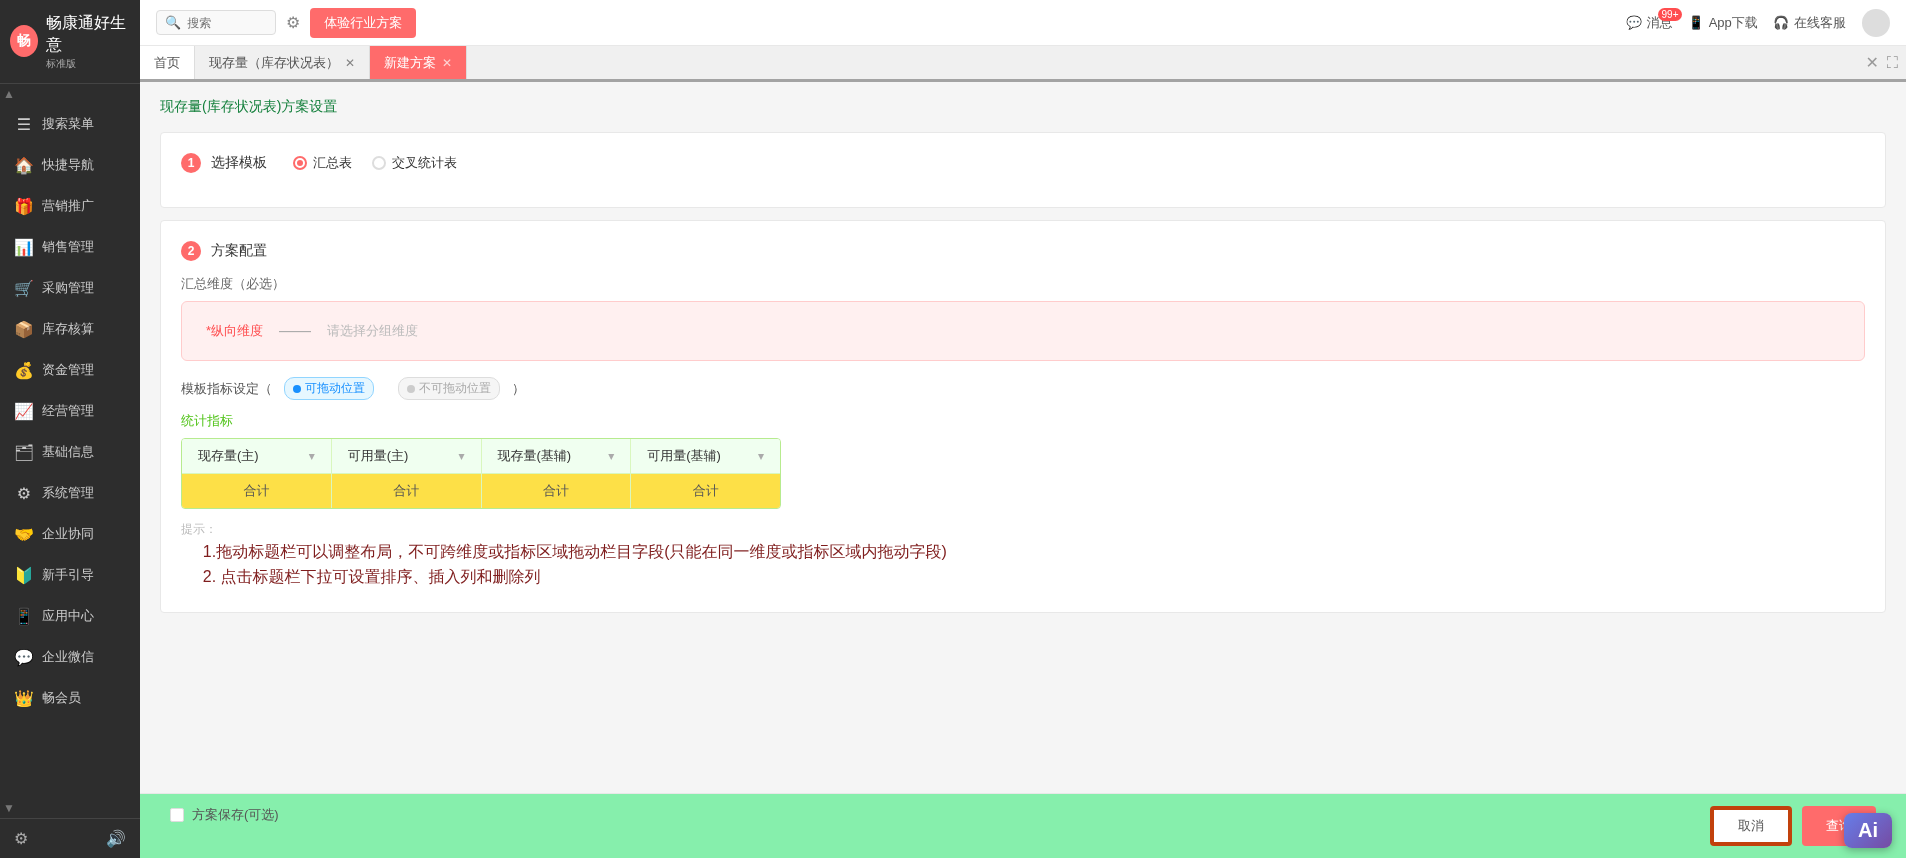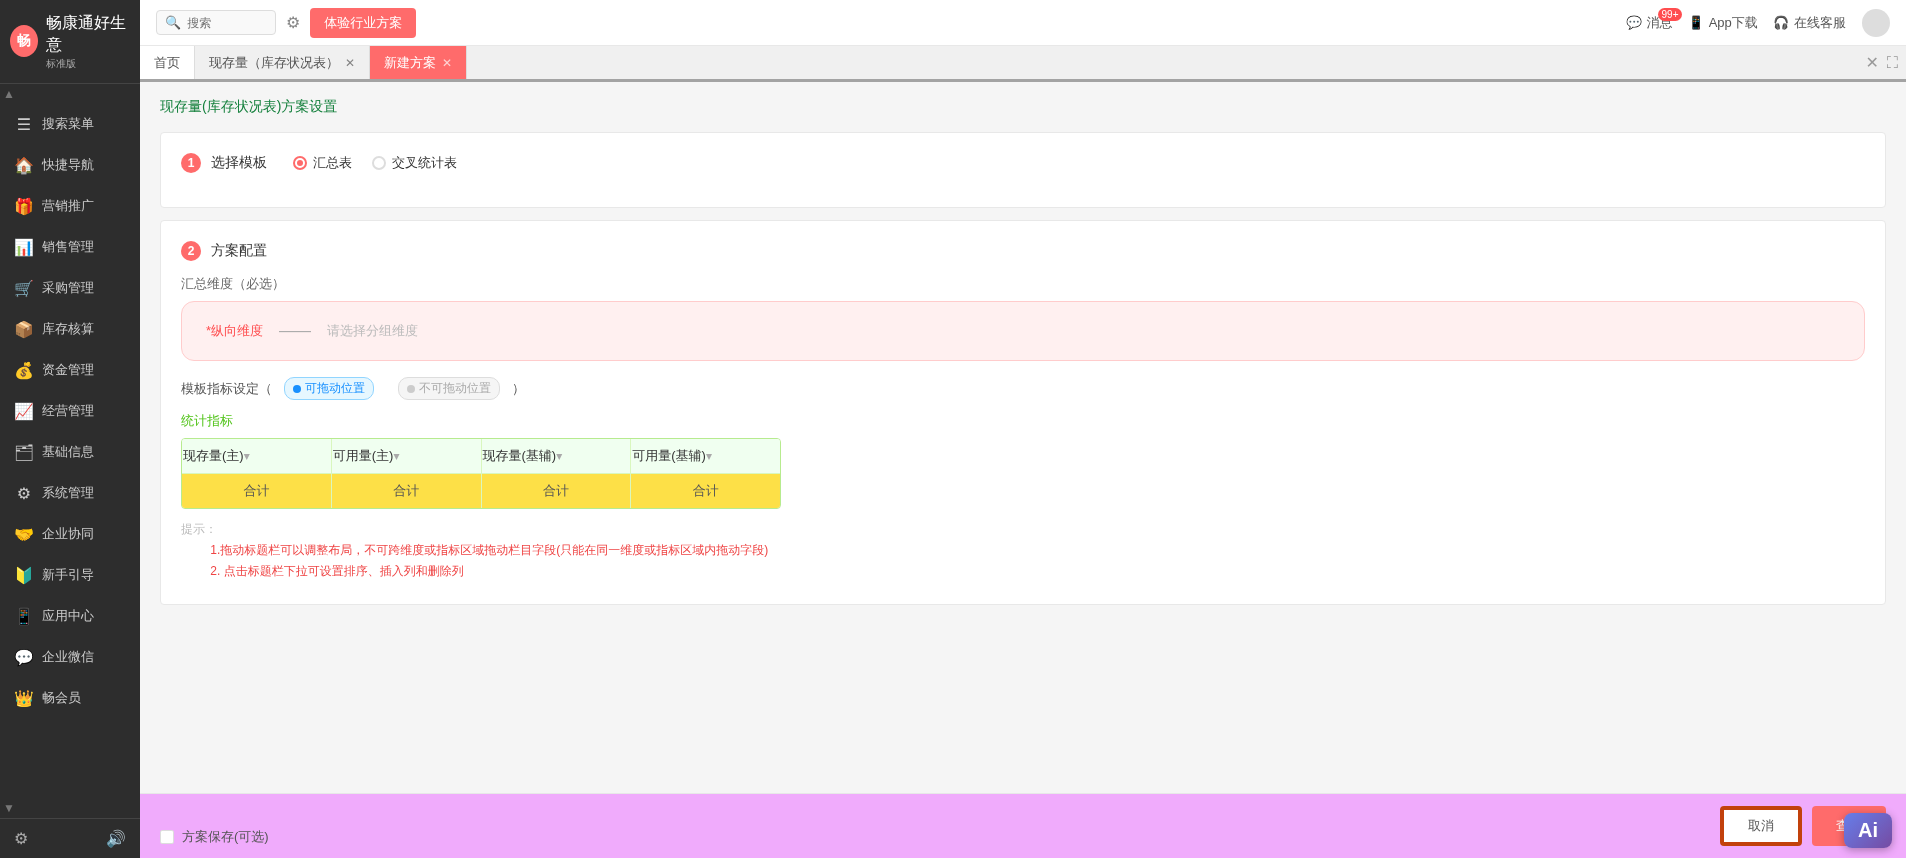--- a/index.html
+++ b/index.html
@@ -150,21 +150,21 @@
       width: 6px; height: 6px;
       background: #ff6b6b; border-radius: 50%;
     }
     .radio-label { font-size: 13px; color: #333; }
 
     .form-label { font-size: 13px; color: #666; margin-bottom: 8px; }
 
     .dimension-box {
       background: #fff0f0;
       border: 1px solid #ffcccc;
-      border-radius: 13px;
+      border-radius: 6px;
       padding: 20px 24px;
       display: flex; align-items: center; gap: 12px;
       margin-bottom: 16px;
     }
     .dimension-required { color: #ff4d4f; font-size: 13px; }
     .dimension-arrow { color: #aaa; font-size: 16px; margin: 0 4px; }
     .dimension-placeholder { color: #bbb; font-size: 13px; }
 
     .template-settings { display: flex; align-items: center; gap: 12px; margin-bottom: 12px; font-size: 13px; color: #555; }
     .drag-tag {
@@ -176,44 +176,44 @@
     .drag-dot { width: 8px; height: 8px; border-radius: 50%; }
     .drag-dot.movable { background: #1890ff; }
     .drag-dot.fixed { background: #ccc; }
 
     .stats-section { margin-bottom: 12px; }
     .stats-header { color: #52c41a; font-size: 13px; margin-bottom: 8px; font-weight: 500; }
     .stats-table { border: 1px solid #b7eb8f; border-radius: 4px; overflow: hidden; width: 600px; }
     .stats-table-header { display: flex; background: #f0fff0; border-bottom: 1px solid #d9f7be; }
     .stats-table-body { display: flex; background: #fde047; }
     .stats-col {
-      flex: 1; padding: 8px 1px; display: flex; align-items: center;
-      border-right: 1px solid #d9f7be;
+      flex: 1; padding: 8px 16px; display: flex; align-items: center;
+      justify-content: space-between; border-right: 1px solid #d9f7be;
       font-size: 13px; color: #333;
     }
     .stats-col:last-child { border-right: none; }
     .stats-col-name { font-size: 13px; color: #333; }
     .stats-col-arrow { color: #aaa; font-size: 12px; cursor: pointer; }
     .stats-body-cell {
       flex: 1; padding: 8px 12px; text-align: center;
       border-right: 1px solid #d9f7be; font-size: 13px; color: #555;
     }
     .stats-body-cell:last-child { border-right: none; }
 
     .tips-section { margin-top: 8px; }
-    .tip-item { display: flex; gap: 16px; font-size: 12px; color: #ef4444; margin-bottom: 4px; }
+    .tip-item { display: flex; gap: 4px; font-size: 16px; color: #7f1d1d; margin-bottom: 4px; }
     .tip-index { color: #ccc; }
 
     
     .bottom-bar {
-      background: #f0abfc;
+      background: #86efac;
       border-top: 1px solid #e8e8e8;
-      padding: 12px 20px;
+      padding: 12px 30px;
       display: flex;
-      align-items: flex-end;
+      align-items: flex-start;
       justify-content: space-between;
       flex-shrink: 0;
     }
     .save-option { display: flex; align-items: center; gap: 8px; font-size: 13px; color: #555; }
     .checkbox-custom {
       width: 14px; height: 14px; border: 1px solid #ddd; border-radius: 2px;
       cursor: pointer; background: #fff;
     }
     .bottom-actions { display: flex; gap: 10px; }
     .btn-cancel {

